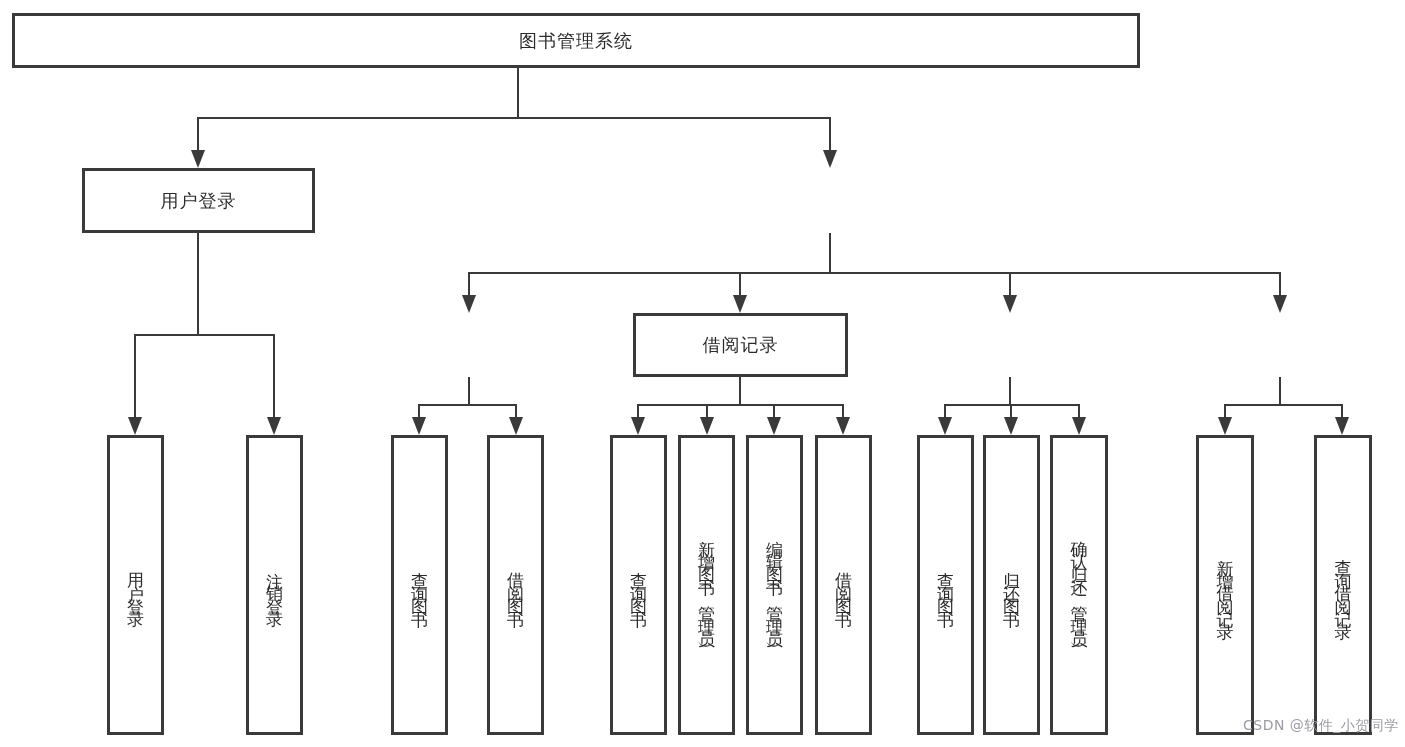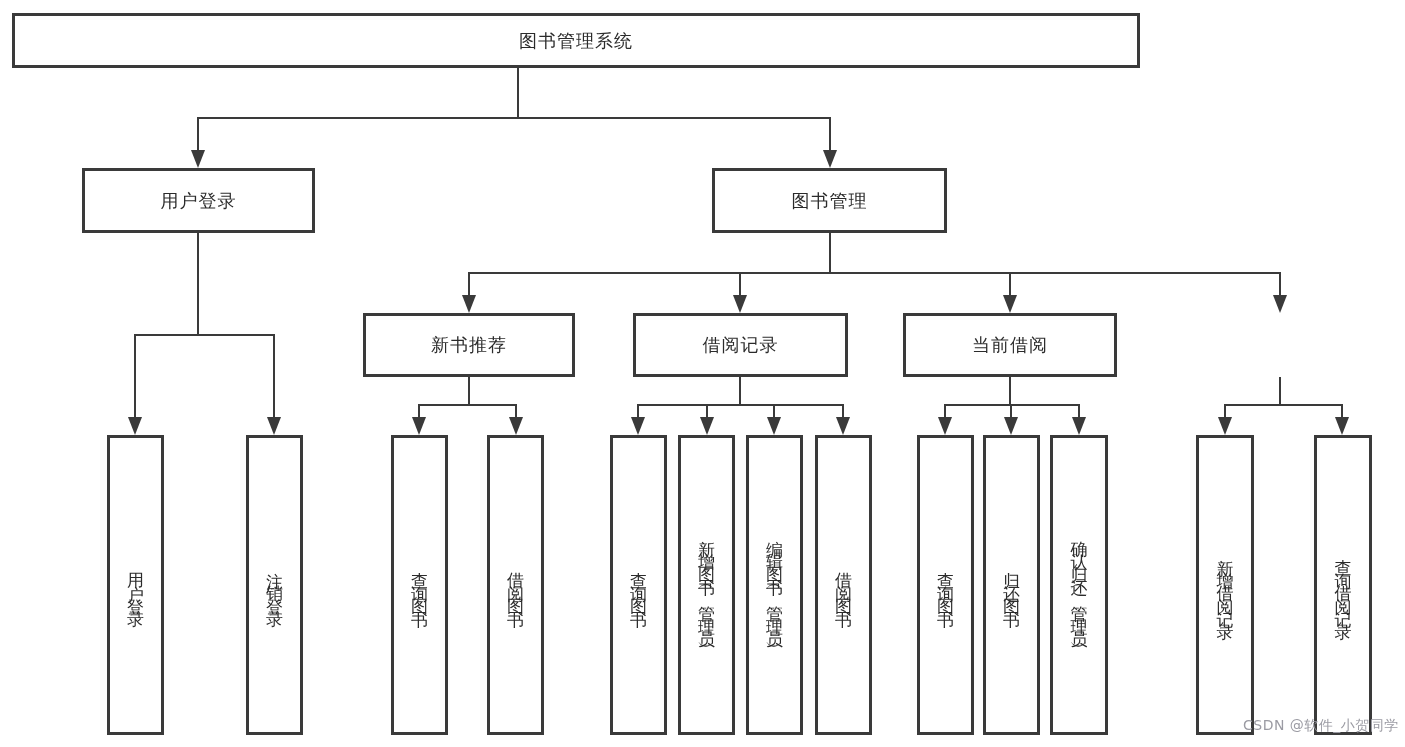--- a/index.html
+++ b/index.html
@@ -26,43 +26,40 @@
   <div class="node" style="left:12px;top:13px;width:1128px;height:55px">图书管理系统</div>
 
   <div class="vl" style="left:517px;top:68px;height:50px"></div>
   <div class="hl" style="left:197px;top:117px;width:634px"></div>
   <div class="vl" style="left:197px;top:117px;height:34px"></div>
   <div class="ah" style="left:191px;top:150px"></div>
   <div class="vl" style="left:829px;top:117px;height:34px"></div>
   <div class="ah" style="left:823px;top:150px"></div>
 
   <div class="node" style="left:82px;top:168px;width:233px;height:65px">用户登录</div>
-  <div class="node" style="left:712px;top:168px;width:235px;height:65px">图书管理</div>
 
   <div class="vl" style="left:197px;top:233px;height:103px"></div>
   <div class="hl" style="left:135px;top:334px;width:140px"></div>
   <div class="vl" style="left:134px;top:334px;height:84px"></div>
   <div class="ah" style="left:128px;top:417px"></div>
   <div class="vl" style="left:273px;top:334px;height:84px"></div>
   <div class="ah" style="left:267px;top:417px"></div>
 
   <div class="vl" style="left:829px;top:233px;height:41px"></div>
   <div class="hl" style="left:469px;top:272px;width:812px"></div>
   <div class="vl" style="left:468px;top:272px;height:24px"></div>
   <div class="ah" style="left:462px;top:295px"></div>
   <div class="vl" style="left:739px;top:272px;height:24px"></div>
   <div class="ah" style="left:733px;top:295px"></div>
   <div class="vl" style="left:1009px;top:272px;height:24px"></div>
   <div class="ah" style="left:1003px;top:295px"></div>
   <div class="vl" style="left:1279px;top:272px;height:24px"></div>
   <div class="ah" style="left:1273px;top:295px"></div>
 
-  <div class="node" style="left:363px;top:313px;width:212px;height:64px">新书推荐</div>
   <div class="node" style="left:633px;top:313px;width:215px;height:64px">借阅记录</div>
-  <div class="node" style="left:903px;top:313px;width:214px;height:64px">当前借阅</div>
 
   <div class="vl" style="left:468px;top:377px;height:29px"></div>
   <div class="hl" style="left:419px;top:404px;width:98px"></div>
   <div class="vl" style="left:418px;top:404px;height:14px"></div>
   <div class="ah" style="left:412px;top:417px"></div>
   <div class="vl" style="left:515px;top:404px;height:14px"></div>
   <div class="ah" style="left:509px;top:417px"></div>
 
   <div class="vl" style="left:739px;top:377px;height:29px"></div>
   <div class="hl" style="left:638px;top:404px;width:206px"></div>

